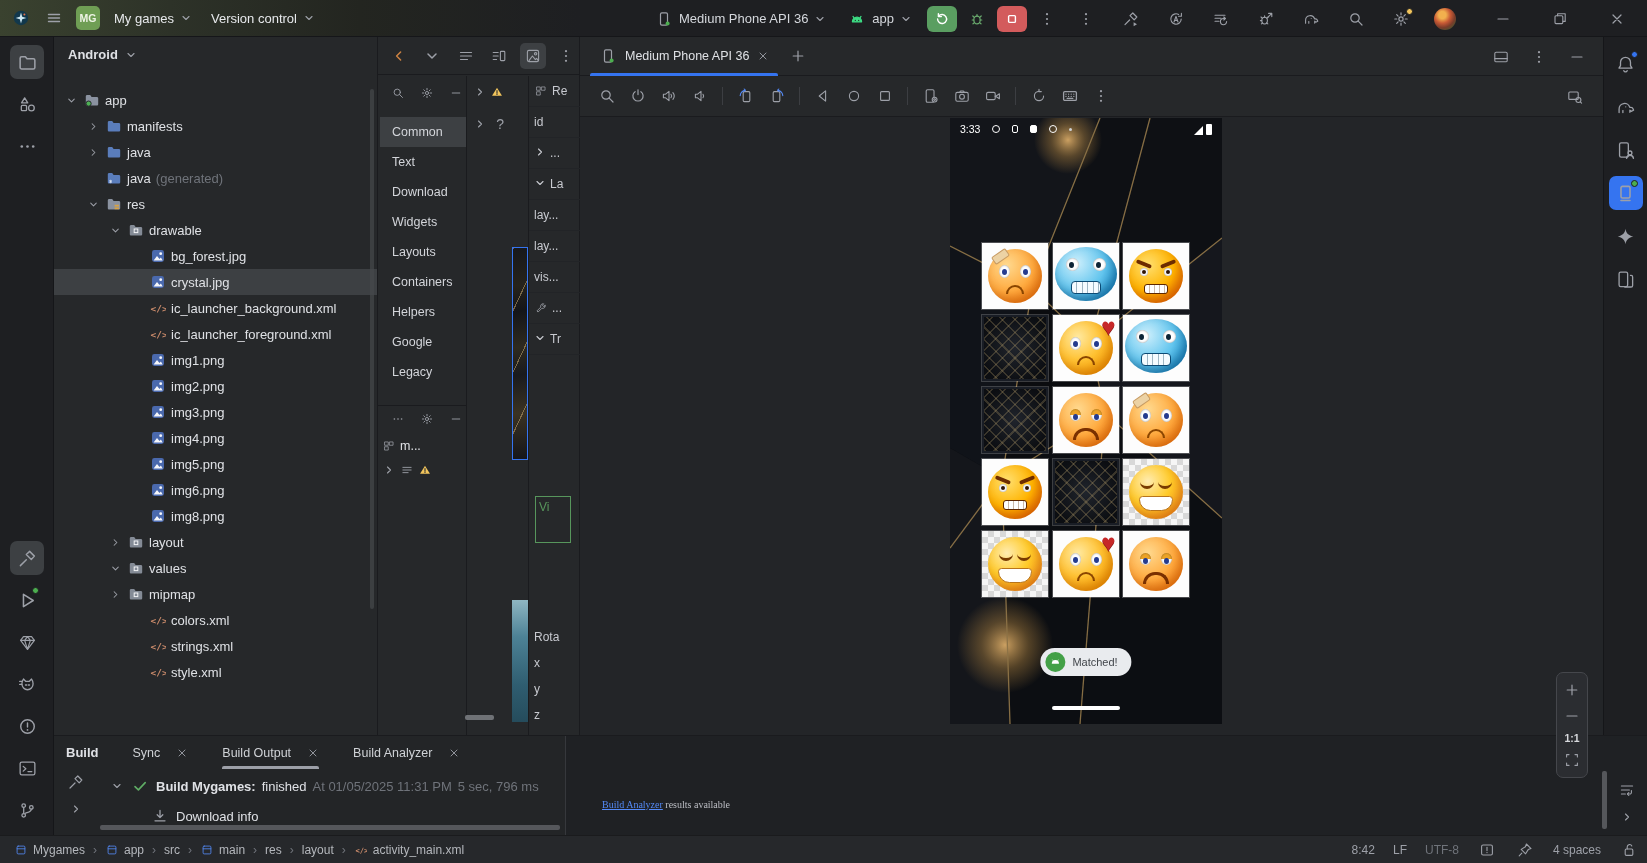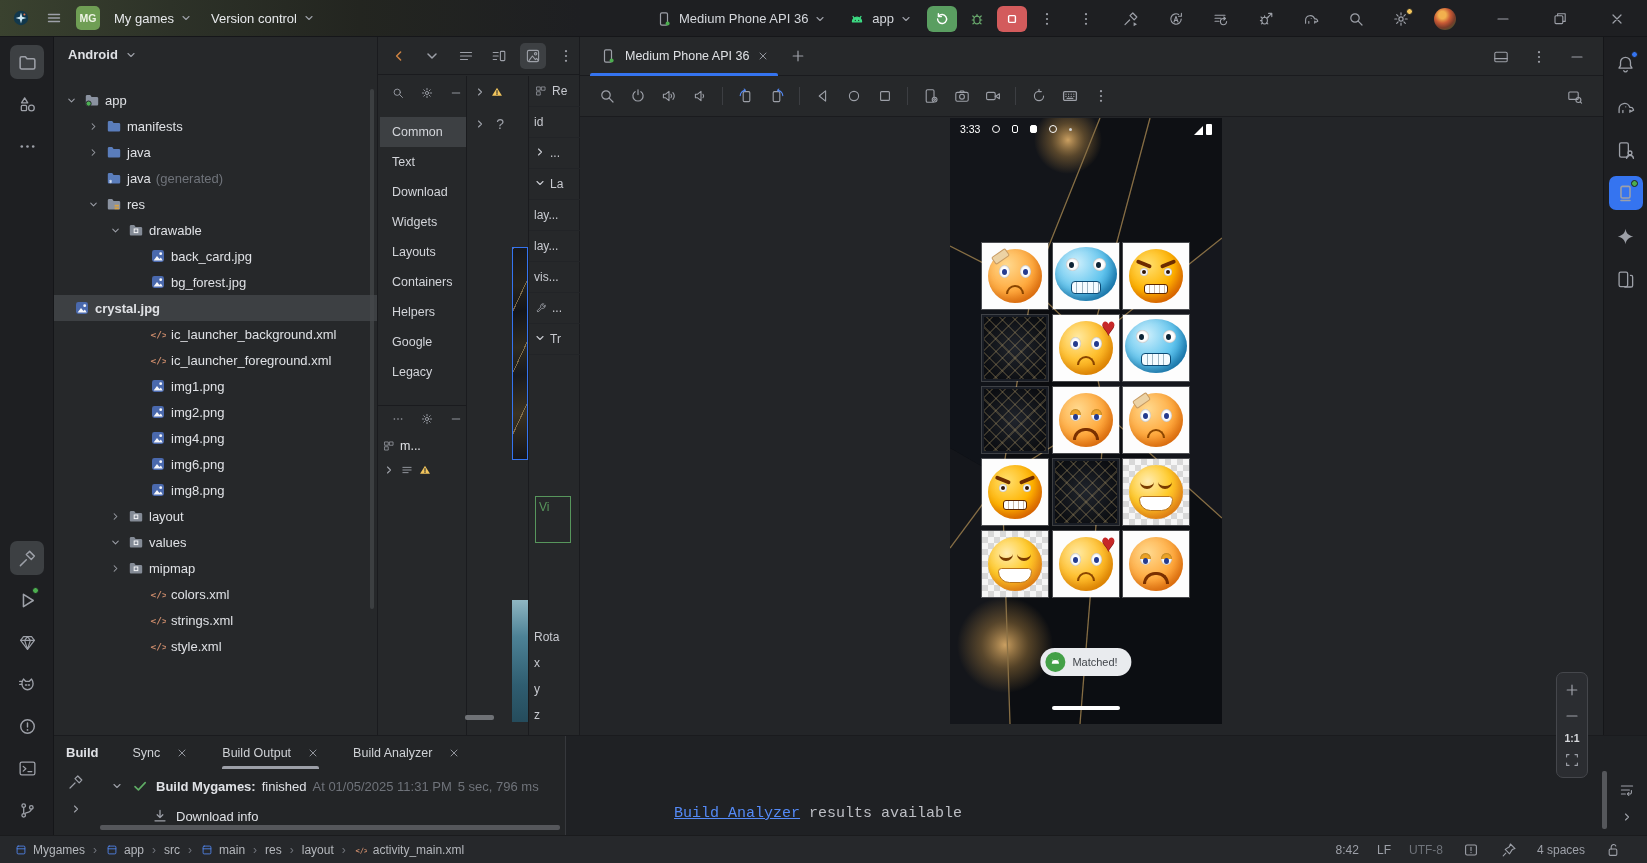--- a/index.html
+++ b/index.html
@@ -154,31 +154,31 @@
   #build-tabs { display:flex; align-items:center; height:33px; padding-left:12px; gap:34px; }
   #build-title { font-weight:bold; font-size:13px; }
   .btab { position:relative; height:33px; display:flex; align-items:center; gap:16px; font-size:12.5px; color:#cfd2d6; }
   .btab .x { position:static; width:12px; height:12px; display:inline-flex; }
   .btab.selected:after { content:""; position:absolute; left:0; right:0; bottom:0; height:3px; background:#9da0a8; border-radius:2px 2px 0 0; }
   #build-gutter { position:absolute; left:0; top:36px; width:44px; display:flex; flex-direction:column; align-items:center; gap:10px; }
   #build-row1 { position:absolute; left:56px; top:40px; display:flex; align-items:center; gap:6px; white-space:nowrap; }
   #build-row2 { position:absolute; left:96px; top:70px; display:flex; align-items:center; gap:6px; white-space:nowrap; }
   #build-hscroll { position:absolute; left:46px; top:89px; width:460px; height:5px; background:#55575b; border-radius:2px; }
   #build-console { position:absolute; left:511px; top:0px; width:1082px; height:100px; border-left:1px solid #36383c; background:#1f2124; }
-  #console-line { position:absolute; left:36px; top:52px; font-family:Liberation Mono, monospace; font-size:15px; color:#bcbec4; white-space:pre; }
+  #console-line { position:absolute; left:16px; top:52px; font-family:Liberation Serif, serif; font-size:10px; color:#bcbec4; white-space:pre; }
   #console-line a { color:#548af7; text-decoration:underline; }
   #console-gutter { position:absolute; right:10px; top:44px; display:flex; flex-direction:column; gap:10px; align-items:center; }
   #console-vscroll { position:absolute; right:40px; top:35px; width:5px; height:58px; background:#55575b; border-radius:2px; }
 
   
   #status-bar { position:absolute; left:0; top:835px; width:1647px; height:28px; background:#26282b; border-top:1px solid #1a1b1d; display:flex; align-items:center; font-size:12px; color:#b4b7bc; }
   #breadcrumbs { display:flex; align-items:center; gap:8px; padding-left:14px; }
   .bc-item { display:flex; align-items:center; gap:5px; }
   .bc-sep { color:#6f737a; }
-  #sb-right { margin-left:auto; display:flex; align-items:center; gap:18px; padding-right:24px; color:#9da0a8;justify-content:space-between; }
+  #sb-right { margin-left:auto; display:flex; align-items:center; gap:18px; padding-right:8px; color:#9da0a8;justify-content:space-between; }
 
   
   #right-stripe .sbtn.rd-active { background:#3574f0; color:#fff; }
 </style>
 </head>
 <body>
 
 <div id="root">
 
   <header id="titlebar">
@@ -566,94 +566,105 @@
         </div>
         <div class="trow" style="padding-left: 76px;">
           <span class="chev"></span>
           <span class="ficon">
             <svg viewBox="0 0 16 16">
               <rect x="2" y="2" width="12" height="12" rx="2.4" fill="#4a69ad"></rect>
               <circle cx="10.7" cy="5.7" r="1.4" fill="#fff" opacity="0.95"></circle>
               <path d="M3.6 12.4 7 8l2.5 3 1.4-1.6 1.8 3z" fill="#fff" opacity="0.95"></path>
             </svg>
           </span>
-          <span>back_card.jpg</span>
-        </div>
-        <div class="trow" style="padding-left: 76px;">
+          <span>bg_forest.jpg</span>
+        </div>
+        <div class="trow selected" style="padding-left: 76px;">
           <span class="chev"></span>
           <span class="ficon">
             <svg viewBox="0 0 16 16">
               <rect x="2" y="2" width="12" height="12" rx="2.4" fill="#4a69ad"></rect>
               <circle cx="10.7" cy="5.7" r="1.4" fill="#fff" opacity="0.95"></circle>
               <path d="M3.6 12.4 7 8l2.5 3 1.4-1.6 1.8 3z" fill="#fff" opacity="0.95"></path>
             </svg>
           </span>
-          <span>bg_forest.jpg</span>
-        </div>
-        <div class="trow selected" style=" font-weight: bold;">
+          <span>crystal.jpg</span>
+        </div>
+        <div class="trow" style="padding-left: 76px;">
+          <span class="chev"></span>
+          <span class="ficon">
+            <svg viewBox="0 0 16 16">
+              <text x="0.5" y="12" font-size="9.5" font-weight="bold" fill="#cf8e6d" font-family="DejaVu Sans Mono, monospace">&lt;/&gt;</text>
+            </svg>
+          </span>
+          <span>ic_launcher_background.xml</span>
+        </div>
+        <div class="trow" style="padding-left: 76px;">
+          <span class="chev"></span>
+          <span class="ficon">
+            <svg viewBox="0 0 16 16">
+              <text x="0.5" y="12" font-size="9.5" font-weight="bold" fill="#cf8e6d" font-family="DejaVu Sans Mono, monospace">&lt;/&gt;</text>
+            </svg>
+          </span>
+          <span>ic_launcher_foreground.xml</span>
+        </div>
+        <div class="trow" style="padding-left: 76px;">
           <span class="chev"></span>
           <span class="ficon">
             <svg viewBox="0 0 16 16">
               <rect x="2" y="2" width="12" height="12" rx="2.4" fill="#4a69ad"></rect>
               <circle cx="10.7" cy="5.7" r="1.4" fill="#fff" opacity="0.95"></circle>
               <path d="M3.6 12.4 7 8l2.5 3 1.4-1.6 1.8 3z" fill="#fff" opacity="0.95"></path>
             </svg>
           </span>
-          <span>crystal.jpg</span>
-        </div>
-        <div class="trow" style="padding-left: 76px;">
-          <span class="chev"></span>
-          <span class="ficon">
-            <svg viewBox="0 0 16 16">
-              <text x="0.5" y="12" font-size="9.5" font-weight="bold" fill="#cf8e6d" font-family="DejaVu Sans Mono, monospace">&lt;/&gt;</text>
-            </svg>
-          </span>
-          <span>ic_launcher_background.xml</span>
-        </div>
-        <div class="trow" style="padding-left: 76px;">
-          <span class="chev"></span>
-          <span class="ficon">
-            <svg viewBox="0 0 16 16">
-              <text x="0.5" y="12" font-size="9.5" font-weight="bold" fill="#cf8e6d" font-family="DejaVu Sans Mono, monospace">&lt;/&gt;</text>
-            </svg>
-          </span>
-          <span>ic_launcher_foreground.xml</span>
-        </div>
-        <div class="trow" style="padding-left: 76px;">
+          <span>img1.png</span>
+        </div>
+        <div class="trow" style="padding-left: 76px; align-items: center;">
           <span class="chev"></span>
           <span class="ficon">
             <svg viewBox="0 0 16 16">
               <rect x="2" y="2" width="12" height="12" rx="2.4" fill="#4a69ad"></rect>
               <circle cx="10.7" cy="5.7" r="1.4" fill="#fff" opacity="0.95"></circle>
               <path d="M3.6 12.4 7 8l2.5 3 1.4-1.6 1.8 3z" fill="#fff" opacity="0.95"></path>
             </svg>
           </span>
-          <span>img1.png</span>
-        </div>
-        <div class="trow" style="padding-left: 76px; align-items: center;">
+          <span>img2.png</span>
+        </div>
+        <div class="trow" style="padding-left: 76px;">
           <span class="chev"></span>
           <span class="ficon">
             <svg viewBox="0 0 16 16">
               <rect x="2" y="2" width="12" height="12" rx="2.4" fill="#4a69ad"></rect>
               <circle cx="10.7" cy="5.7" r="1.4" fill="#fff" opacity="0.95"></circle>
               <path d="M3.6 12.4 7 8l2.5 3 1.4-1.6 1.8 3z" fill="#fff" opacity="0.95"></path>
             </svg>
           </span>
-          <span>img2.png</span>
+          <span>img3.png</span>
         </div>
         <div class="trow" style="padding-left: 76px;">
           <span class="chev"></span>
           <span class="ficon">
             <svg viewBox="0 0 16 16">
               <rect x="2" y="2" width="12" height="12" rx="2.4" fill="#4a69ad"></rect>
               <circle cx="10.7" cy="5.7" r="1.4" fill="#fff" opacity="0.95"></circle>
               <path d="M3.6 12.4 7 8l2.5 3 1.4-1.6 1.8 3z" fill="#fff" opacity="0.95"></path>
             </svg>
           </span>
           <span>img4.png</span>
+        </div>
+        <div class="trow" style="padding-left: 76px;">
+          <span class="chev"></span>
+          <span class="ficon">
+            <svg viewBox="0 0 16 16">
+              <rect x="2" y="2" width="12" height="12" rx="2.4" fill="#4a69ad"></rect>
+              <circle cx="10.7" cy="5.7" r="1.4" fill="#fff" opacity="0.95"></circle>
+              <path d="M3.6 12.4 7 8l2.5 3 1.4-1.6 1.8 3z" fill="#fff" opacity="0.95"></path>
+            </svg>
+          </span>
+          <span>img5.png</span>
         </div>
         <div class="trow" style="padding-left: 76px;">
           <span class="chev"></span>
           <span class="ficon">
             <svg viewBox="0 0 16 16">
               <rect x="2" y="2" width="12" height="12" rx="2.4" fill="#4a69ad"></rect>
               <circle cx="10.7" cy="5.7" r="1.4" fill="#fff" opacity="0.95"></circle>
               <path d="M3.6 12.4 7 8l2.5 3 1.4-1.6 1.8 3z" fill="#fff" opacity="0.95"></path>
             </svg>
           </span>

